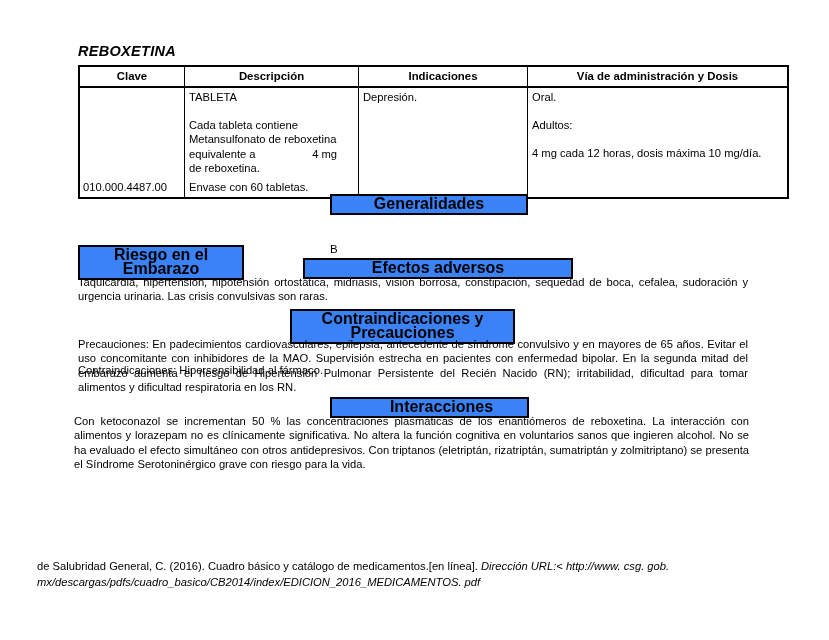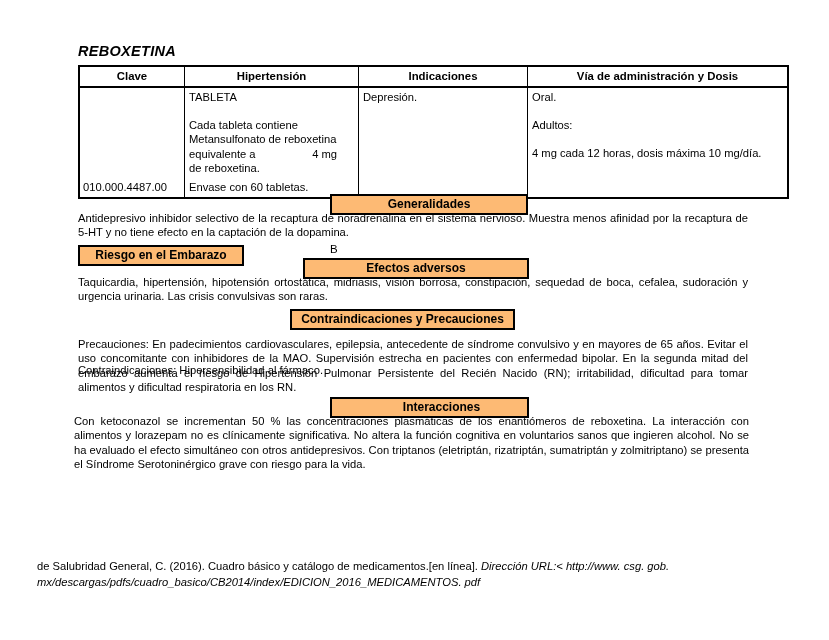--- a/index.html
+++ b/index.html
@@ -92,37 +92,37 @@
     bottom: 3px;
   }
   .cell-desc { position: relative; }
 
   .via-gap { height: 14px; }
 
   
   .sec-box {
     position: absolute;
     border: 2px solid #000;
-    background: #fdba74;
+    background: #3b82f6;
     text-align: center;
     font-weight: bold;
-    font-size: 12px;
+    font-size: 16px;
     line-height: 14px;
     padding: 1px 0 2px 0;
     box-sizing: border-box;
   }
 
   .sec-generalidades {
     left: 330px; top: 194px; width: 198px;
   }
   .sec-embarazo {
     left: 78px; top: 245px; width: 166px;
   }
   .sec-efectos {
-    left: 303px; top: 258px; width: 226px; text-align: center;
+    left: 303px; top: 258px; width: 270px; text-align: center;
   }
   .sec-contra {
     left: 290px; top: 309px; width: 225px;
   }
   .sec-interacciones {
     left: 330px; top: 397px; width: 199px; padding-left: 24px;
   }
 
   .embarazo-value {
     position: absolute;
@@ -160,21 +160,21 @@
 <body>
 
 <div class="page">
 
   <div class="drug-title">REBOXETINA</div>
 
   <table class="med-table">
     <thead>
       <tr>
         <th class="col-clave">Clave</th>
-        <th class="col-desc">Hipertensión</th>
+        <th class="col-desc">Descripción</th>
         <th class="col-ind">Indicaciones</th>
         <th class="col-via">Vía de administración y Dosis</th>
       </tr>
     </thead>
     <tbody>
       <tr>
         <td class="cell-clave">
           <span class="clave-code">010.000.4487.00</span>
         </td>
         <td class="cell-desc">
@@ -197,21 +197,20 @@
           <div class="via-gap"></div>
           <div>Adultos:</div>
           <div class="via-gap"></div>
           <div>4 mg cada 12 horas, dosis máxima 10 mg/día.</div>
         </td>
       </tr>
     </tbody>
   </table>
 
   <div class="sec-box sec-generalidades">Generalidades</div>
-  <div class="body-text p-generalidades">Antidepresivo inhibidor selectivo de la recaptura de noradrenalina en el sistema nervioso. Muestra menos afinidad por la recaptura de 5-HT y no tiene efecto en la captación de la dopamina.</div>
 
   <div class="sec-box sec-embarazo">Riesgo en el Embarazo</div>
   <div class="embarazo-value">B</div>
 
   <div class="sec-box sec-efectos">Efectos adversos</div>
   <div class="body-text p-efectos">Taquicardia, hipertensión, hipotensión ortostática, midriasis, visión borrosa, constipación, sequedad de boca, cefalea, sudoración y urgencia urinaria. Las crisis convulsivas son raras.</div>
 
   <div class="sec-box sec-contra">Contraindicaciones y Precauciones</div>
   <div class="body-text p-contra-1">Contraindicaciones: Hipersensibilidad al fármaco.</div>
   <div class="body-text p-contra-2">Precauciones: En padecimientos cardiovasculares, epilepsia, antecedente de síndrome convulsivo y en mayores de 65 años. Evitar el uso concomitante con inhibidores de la MAO. Supervisión estrecha en pacientes con enfermedad bipolar. En la segunda mitad del embarazo aumenta el riesgo de Hipertensión Pulmonar Persistente del Recién Nacido (RN); irritabilidad, dificultad para tomar alimentos y dificultad respiratoria en los RN.</div>

